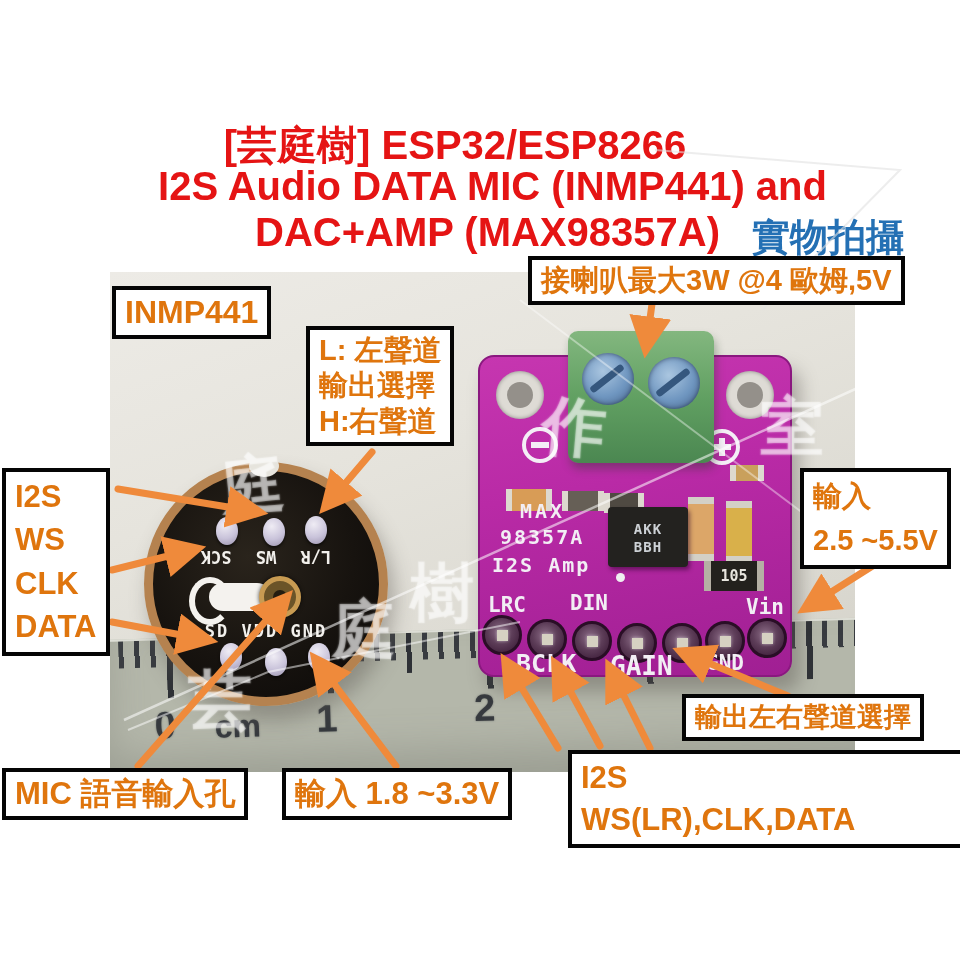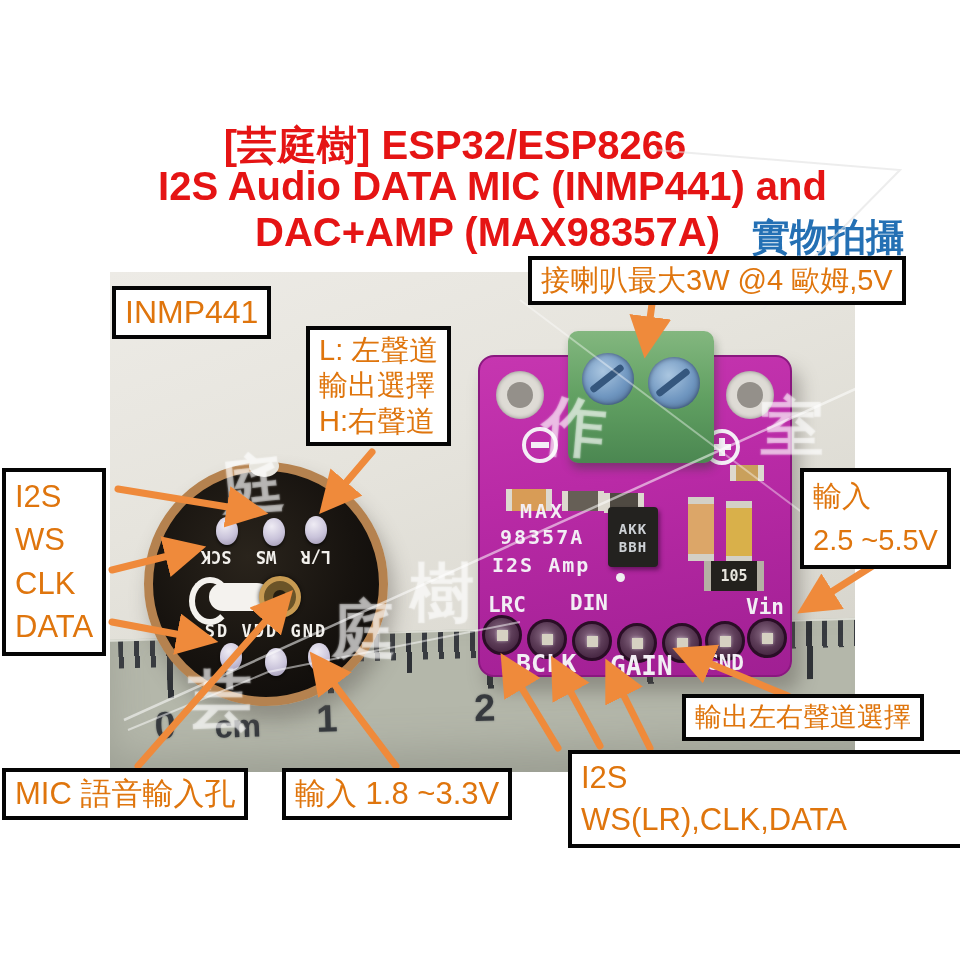--- a/index.html
+++ b/index.html
@@ -51,35 +51,35 @@
   #terminal{position:absolute;left:88px;top:-26px;width:146px;height:132px;border-radius:10px;z-index:4;
     background:linear-gradient(180deg,#83b77f 0%,#61a062 50%,#4b8751 100%);box-shadow:2px 6px 8px rgba(30,60,30,0.35);}
   .screw{position:absolute;width:52px;height:52px;border-radius:50%;
     background:radial-gradient(circle at 40% 35%,#aac6e0 0%,#6f96c0 55%,#48678e 100%);box-shadow:inset 0 0 5px rgba(0,0,20,0.5);}
   .screw .slot{position:absolute;left:5px;top:22px;width:40px;height:7px;background:#35577e;transform:rotate(-38deg);border-radius:3px;}
   .pol{position:absolute;width:28px;height:28px;border:4px solid #f4eef6;border-radius:50%;}
   .pol .h{position:absolute;left:5px;top:11px;width:18px;height:6px;background:#f4eef6;}
   .pol .v{position:absolute;left:11px;top:5px;width:6px;height:18px;background:#f4eef6;}
   .smd{position:absolute;border-left:6px solid #ddd9cf;border-right:6px solid #ddd9cf;}
   .smdv{position:absolute;border-top:7px solid #d3d0c6;border-bottom:7px solid #d3d0c6;}
-  #ic{position:absolute;left:128px;top:150px;width:50px;height:60px;background:#23221f;border-radius:4px;box-shadow:2px 3px 4px rgba(40,0,40,0.5);
+  #ic{position:absolute;left:128px;top:150px;width:80px;height:60px;background:#23221f;border-radius:4px;box-shadow:2px 3px 4px rgba(40,0,40,0.5);
     color:#cdd1d5;font-family:"DejaVu Sans Mono","Liberation Mono",monospace;font-weight:bold;font-size:14px;text-align:center;line-height:1.25;padding-top:14px;box-sizing:border-box;letter-spacing:1px;}
   .board-silk{position:absolute;color:#f2eef4;font-weight:bold;font-family:"DejaVu Sans Mono","Liberation Mono",monospace;white-space:nowrap;}
   .pin{position:absolute;width:40px;height:40px;border-radius:50%;
     background:radial-gradient(circle at 45% 40%,#8d6e88 0%,#5d3d58 45%,#341430 100%);border:3px solid #2a0e26;box-sizing:border-box;}
   .pin .pinpad{position:absolute;left:12px;top:12px;width:11px;height:11px;background:#d6d1c2;box-shadow:0 0 3px rgba(255,255,255,0.5);}
   #cap105{position:absolute;left:224px;top:204px;width:60px;height:30px;background:#23211d;border-left:7px solid #b5b0a4;border-right:7px solid #b5b0a4;
     color:#e8e6df;font-family:"DejaVu Sans Mono","Liberation Mono",monospace;font-size:15px;font-weight:bold;text-align:center;line-height:30px;box-sizing:border-box;}
   .white-dot{position:absolute;width:9px;height:9px;border-radius:50%;background:#efeef0;}
 
   
   .wm{position:absolute;font-size:64px;font-weight:bold;color:rgba(255,255,255,0.30);text-shadow:0 0 2px rgba(255,255,255,0.55);z-index:6;font-family:"DejaVu Sans",sans-serif;}
 
   
-  .callout{position:absolute;background:#ffffff;border:4px solid #050505;color:#df750d;font-weight:normal;white-space:nowrap;z-index:30;padding:3px 9px;line-height:1.22;}
+  .callout{position:absolute;background:#ffffff;border:4px solid #050505;color:#df750d;font-weight:bold;white-space:nowrap;z-index:30;padding:3px 9px;line-height:1.22;}
 
   svg.overlay{position:absolute;left:0;top:0;z-index:20;pointer-events:none;}
 </style>
 </head>
 <body>
 
 <div id="stage">
 
   <div class="title-line" style="left:150px;top:118px;width:610px;">[芸庭樹] ESP32/ESP8266</div>
   <div class="title-line" style="left:120px;top:164px;width:745px;">I2S Audio DATA MIC (INMP441) and</div>

